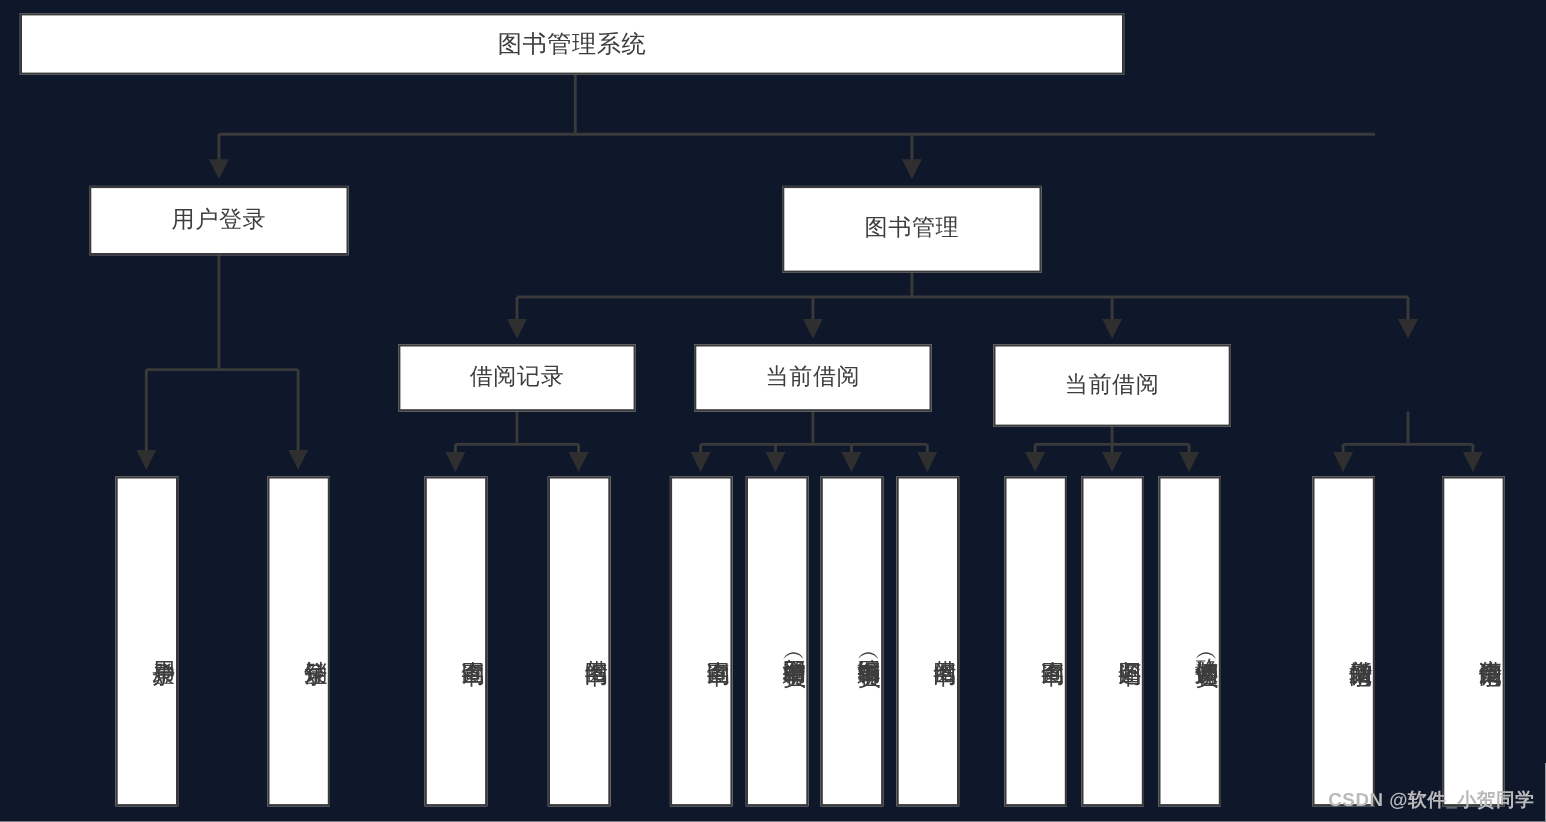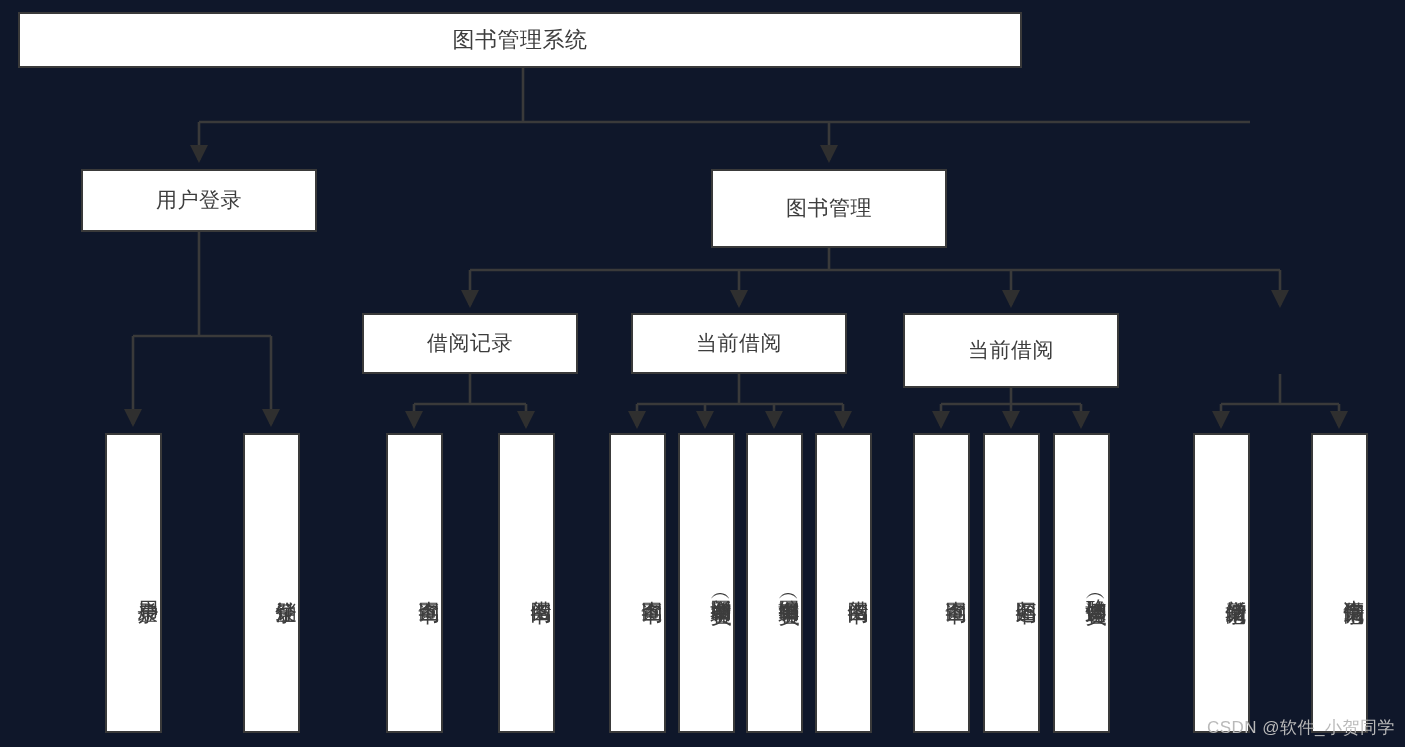--- a/index.html
+++ b/index.html
@@ -58,20 +58,21 @@
     font-size: 22px;
   }
   .watermark {
     position: absolute;
     right: 10px;
     bottom: 8px;
     font-size: 17px;
     color: #b9b9b9;
     letter-spacing: 0.5px;
     white-space: nowrap;
+    font-weight: bold;
   }
 </style>
 </head>
 <body>
 
 <div id="canvas">
 
   <svg id="wires" viewBox="0 0 1405 747">
     <defs>
       <marker id="arrow" viewBox="0 0 12 12" refX="10" refY="6" markerWidth="7" markerHeight="7" orient="auto-start-reverse">

